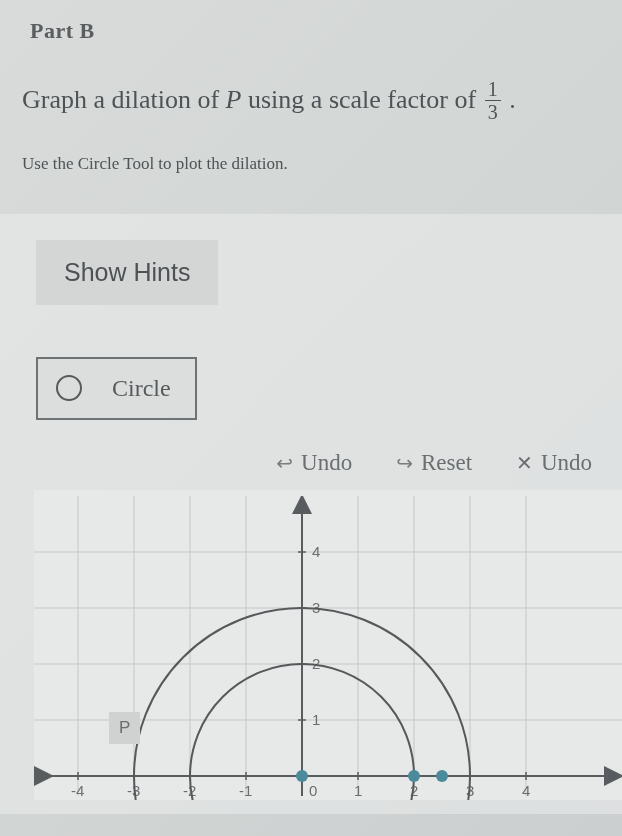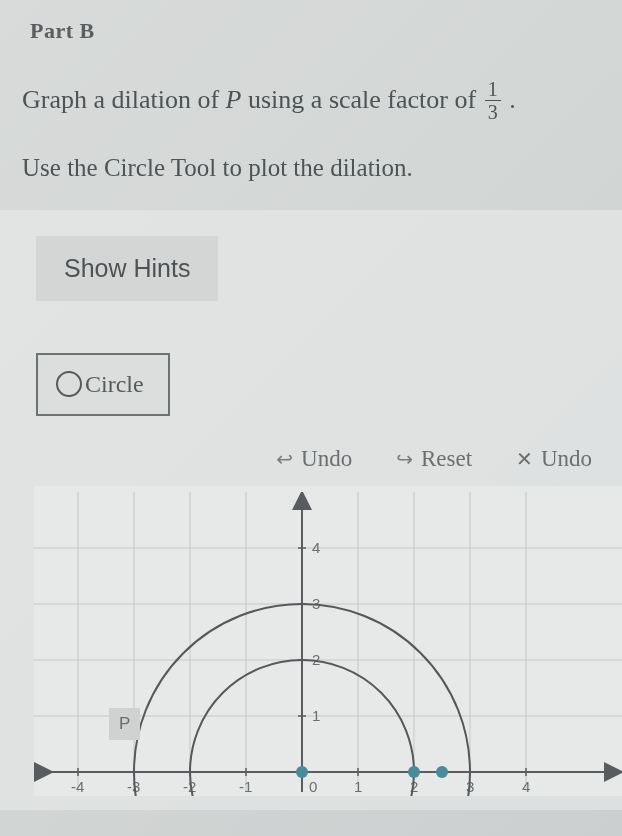--- a/index.html
+++ b/index.html
@@ -34,23 +34,23 @@
     text-align: center;
     font-size: 20px;
     line-height: 1;
     position: relative;
     top: -2px;
     margin: 0 2px;
   }
   .frac .num { display: block; border-bottom: 1.5px solid #4d5356; padding: 0 3px 1px; }
   .frac .den { display: block; padding: 1px 3px 0; }
   .instruction {
-    font-size: 25px;
+    font-size: 17px;
     color: #4d5356;
-    margin-bottom: 28px;
+    margin-bottom: 40px;
   }
   .panel {
     background: rgba(235,237,236,0.55);
     margin-left: -2px;
     padding: 26px 0 0 38px;
     min-height: 600px;
     position: relative;
   }
   .hints-btn {
     display: inline-block;
@@ -59,21 +59,21 @@
     font-size: 25px;
     color: #4e5255;
     border: none;
     cursor: pointer;
     font-family: Liberation Sans, sans-serif;
     margin-bottom: 52px;
   }
   .circle-tool {
     display: inline-flex;
     align-items: center;
-    gap: 3px;
+    gap: 30px;
     background: #dcdedd;
     border: 2px solid #6d7274;
     padding: 16px 24px 16px 18px;
     font-size: 24px;
     color: #555a5d;
     cursor: pointer;
     font-family: inherit;
     margin-bottom: 30px;
   }
   .circle-tool .ring {

